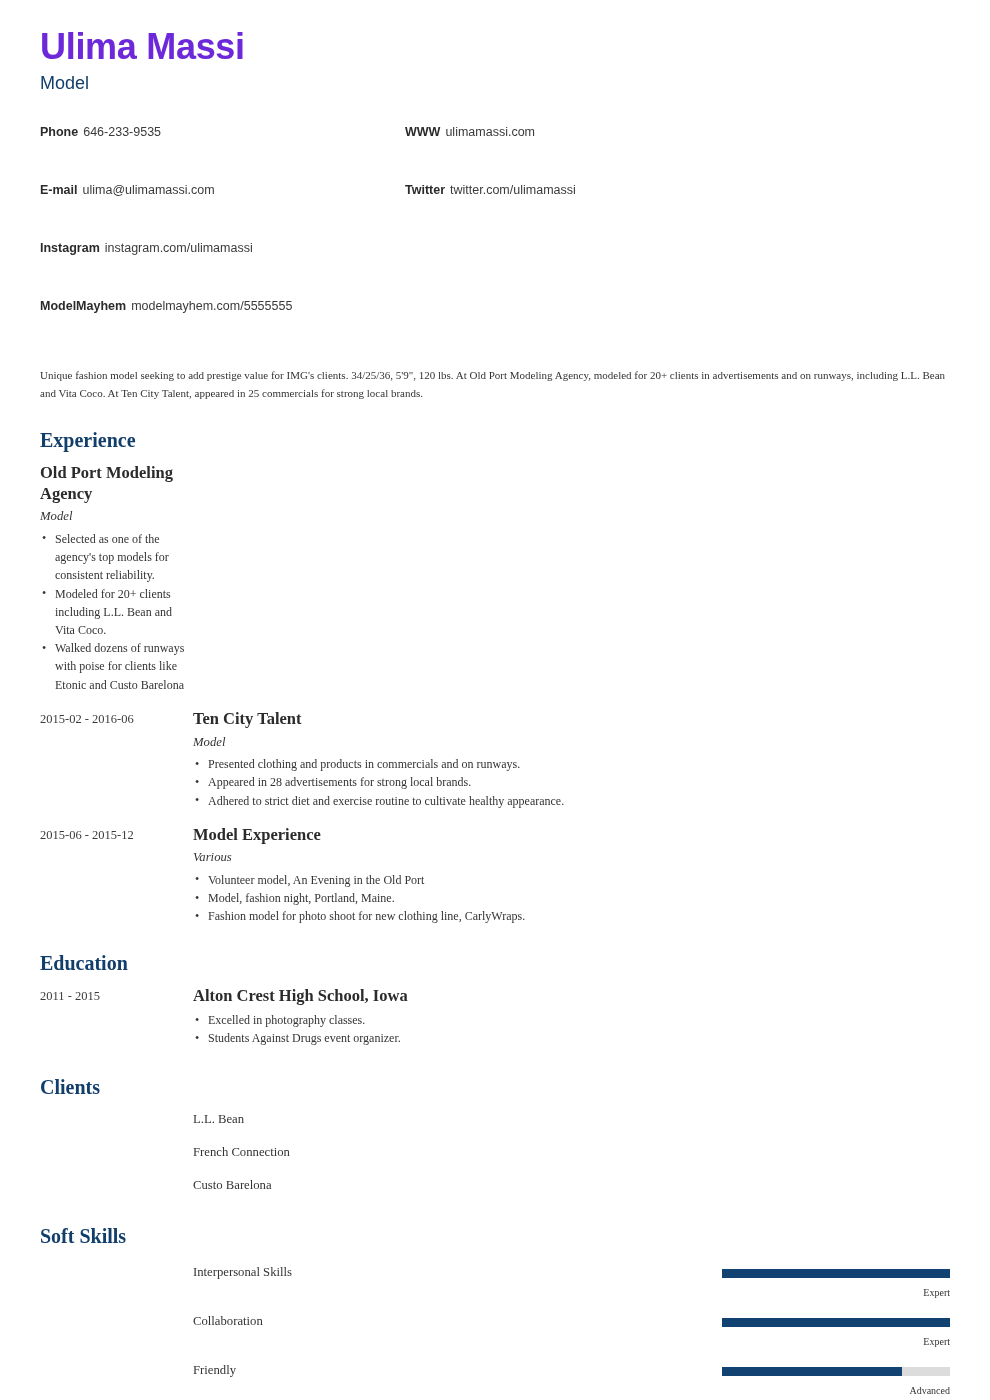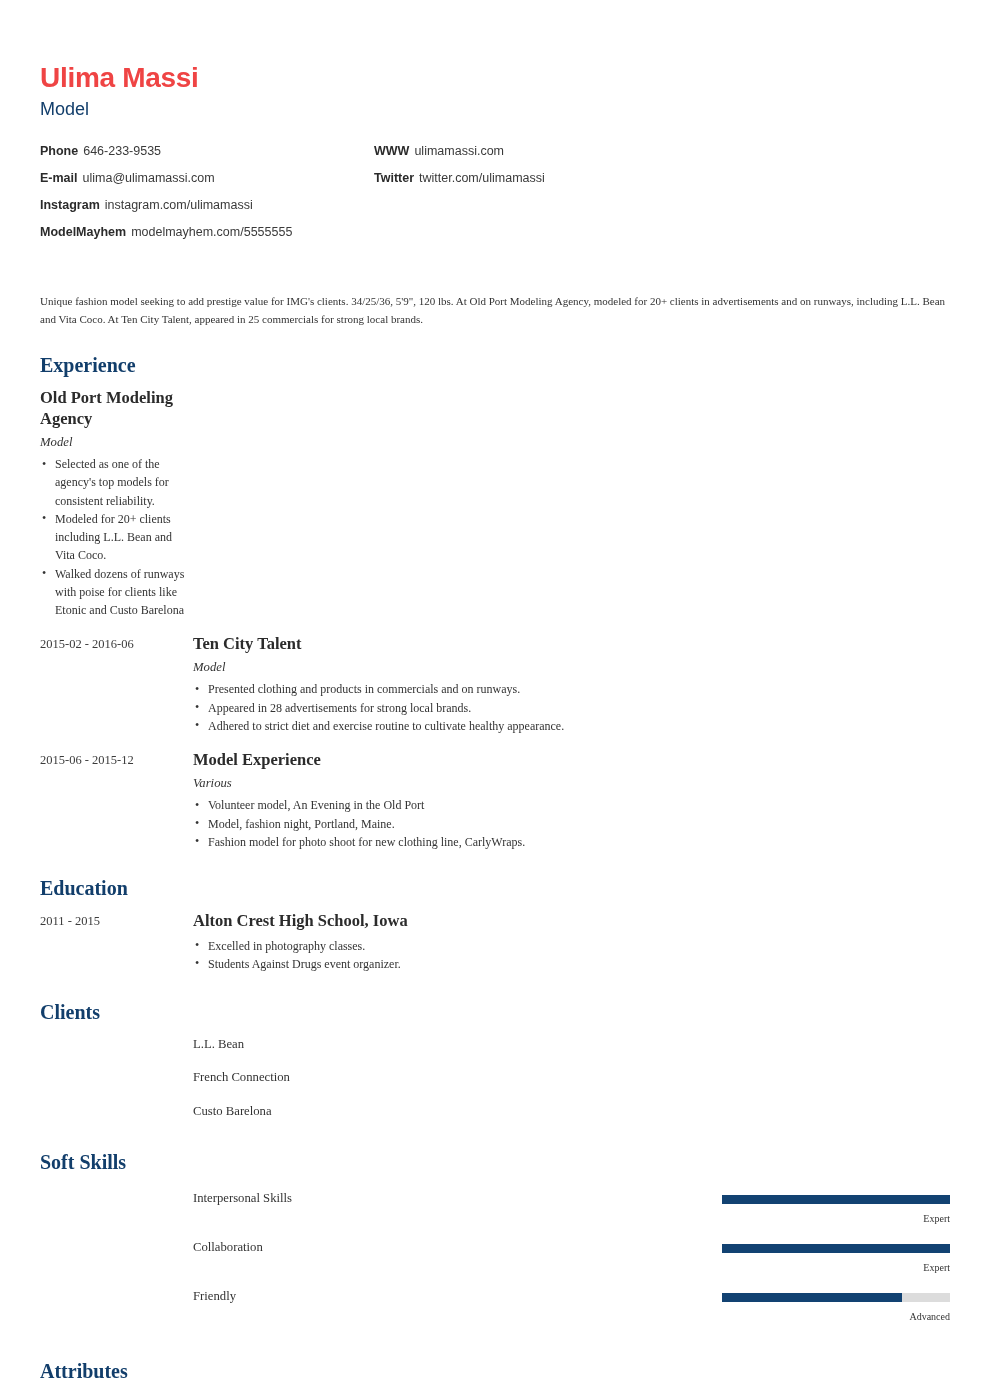--- a/index.html
+++ b/index.html
@@ -21,43 +21,43 @@
     width: 990px;
     height: 1400px;
     padding: 0;
     position: relative;
   }
 
   
   .header { padding: 28px 40px 0 40px; }
 
   .name {
-    font-size: 28px;
+    font-size: 36px;
     font-weight: bold;
-    color: #ef4444;
+    color: #6d28d9;
     letter-spacing: -0.3px;
     line-height: 1.08;
-    margin-top: 35px;
   }
 
   .job-title {
     font-size: 18px;
     color: #123E6B;
     font-weight: normal;
     margin-top: 6px;
     line-height: 1.2;
   }
 
   
   .contact {
-    margin-top: 24px;
+    margin-top: 32px;
     display: grid;
     grid-template-columns: 334px auto;
     grid-auto-rows: 27px;
     align-items: start;
+    gap: 31px;
   }
   .contact-item {
     font-size: 12.5px;
     color: #333333;
     white-space: nowrap;
     line-height: 1.1;
   }
   .contact-item .lbl {
     font-weight: bold;
     color: #2b2b2b;

